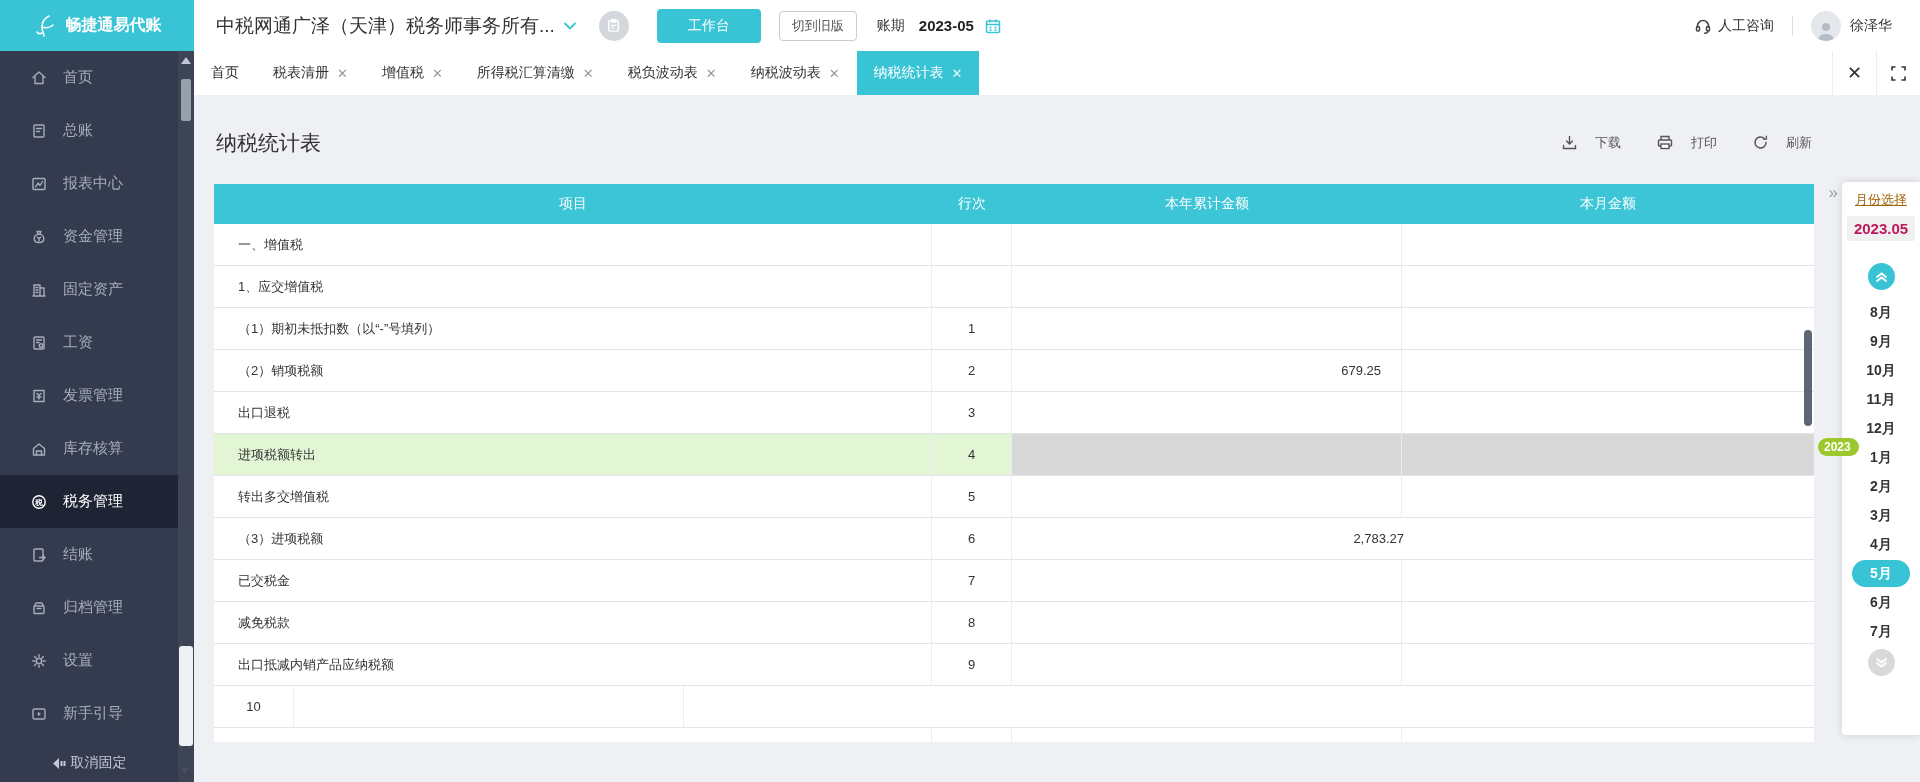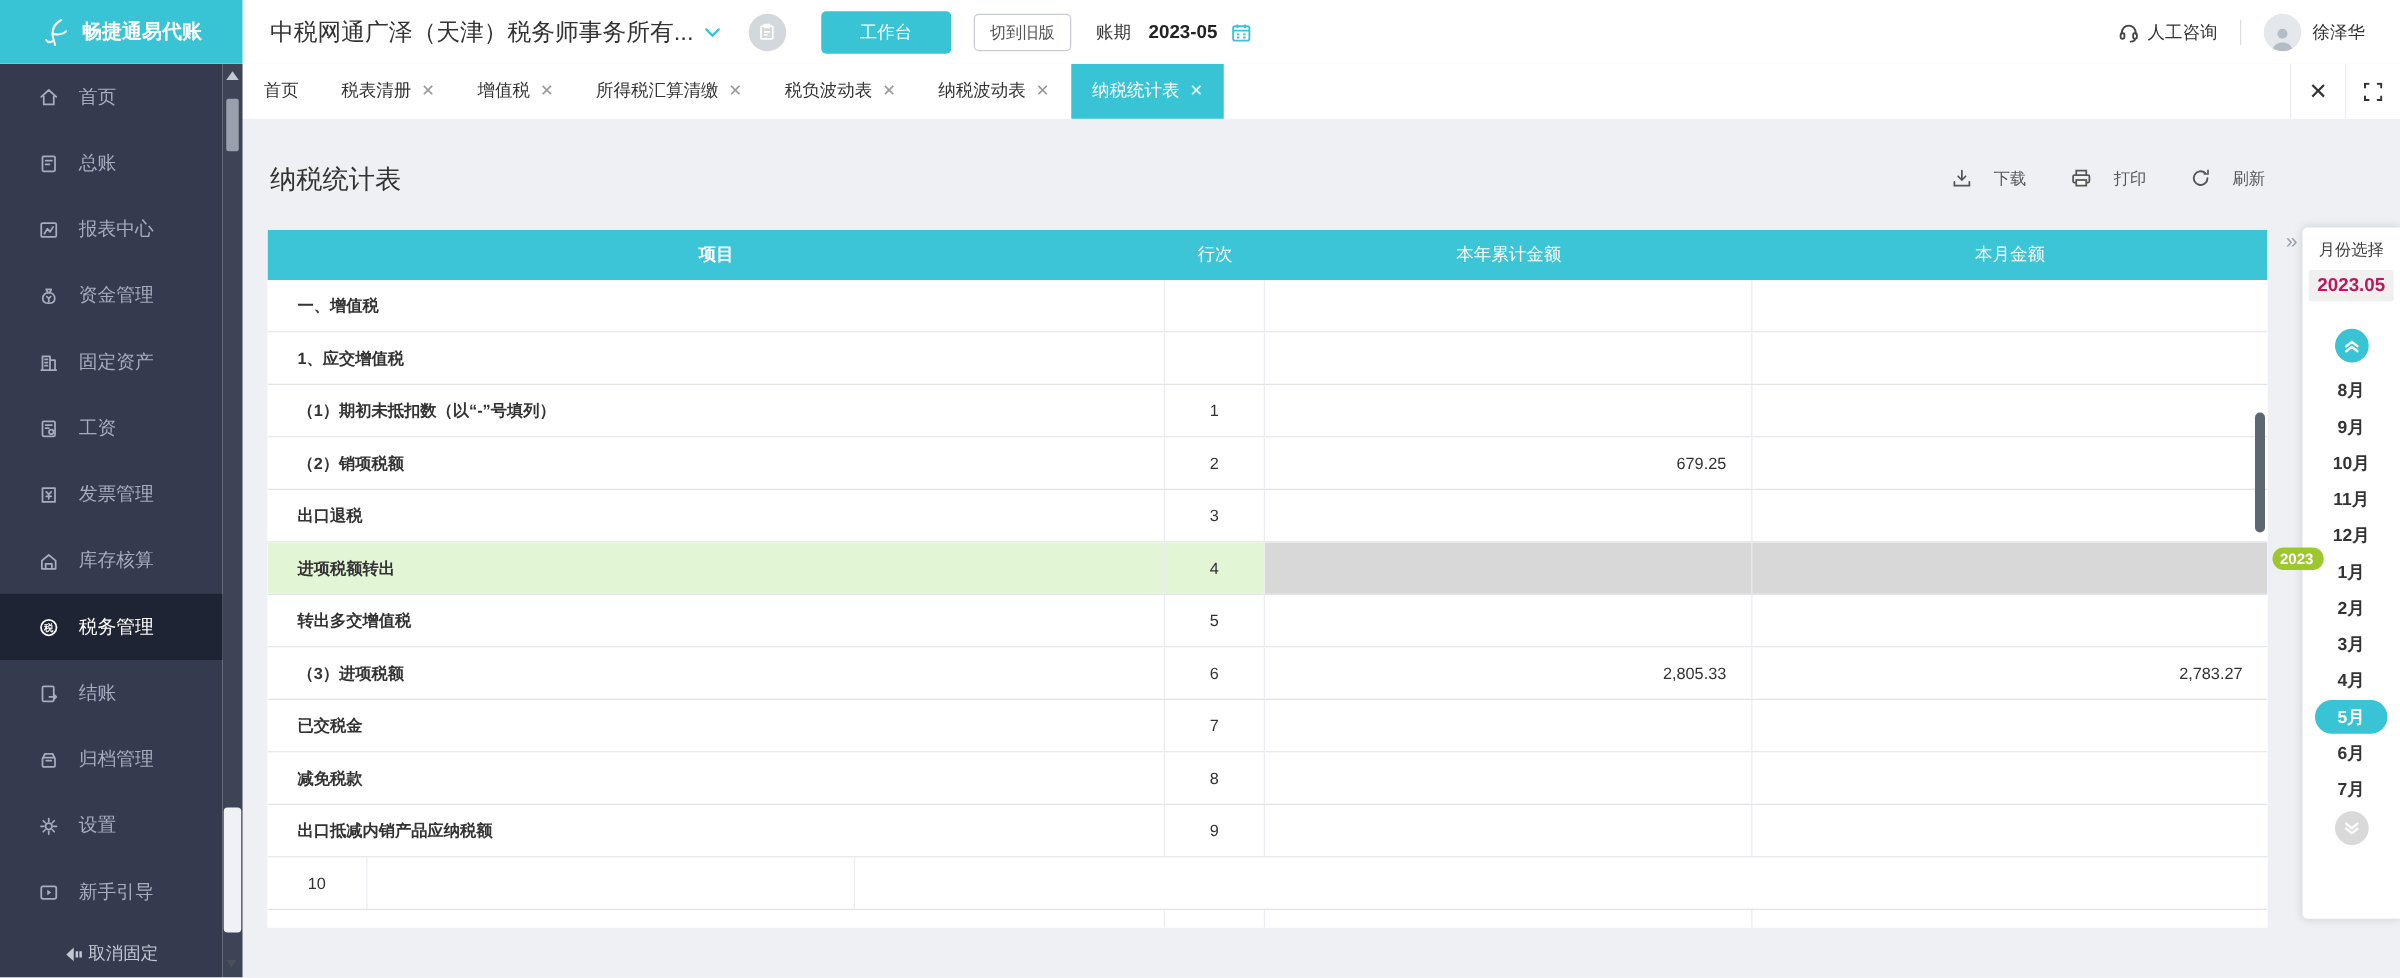--- a/index.html
+++ b/index.html
@@ -71,36 +71,36 @@
     color:#555; cursor:pointer; }
   .tool-btn svg { color:#555; }
 
   
   .table-wrap { position:relative; margin-left:20px; width:1600px; height:558px; overflow:hidden;
     background:#fff; }
   .thead { display:flex; height:40px; background:#3bc5d6; }
   .th { color:#fff; font-size:14px; display:flex; align-items:center; justify-content:center; }
   .trow { display:flex; height:42px; border-bottom:1px solid #e2e4e8; background:#fff; }
   .td { font-size:13px; color:#333; display:flex; align-items:center; border-right:1px solid #ebedf1; }
-  .c-project { width:718px; padding-left:24px;font-weight:bold; }
+  .c-project { width:718px; padding-left:24px; }
   .c-line { width:80px; justify-content:center; }
   .c-ytd { width:390px; }
   .c-month { width:412px; border-right:none; }
   .num { justify-content:flex-end; padding-right:20px; }
   .trow.hl .c-project, .trow.hl .c-line { background:#e2f5d5; }
   .trow.hl .c-ytd, .trow.hl .c-month { background:#d8d8d8; }
   .table-scroll-thumb { position:absolute; right:2px; top:146px; width:8px; height:96px;
     background:#5d6673; border-radius:4px; cursor:pointer; }
 
   
   .collapse-handle { position:absolute; top:133px; right:82px; color:#9aa0aa; font-size:17px;
     cursor:pointer; line-height:1; }
   .month-panel { position:absolute; top:131px; right:0; width:78px; height:553px; background:#fff;
     box-shadow:0 0 8px rgba(0,0,0,.14); border-radius:4px 0 0 4px; z-index:10; }
-  .mp-title { text-align:center; font-size:13px; color:#404040; padding:9px 0 7px; }
+  .mp-title { text-align:center; font-size:13px; color:#a16207; padding:9px 0 7px;text-decoration:underline; }
   .mp-current { margin:0 5px; background:#f0f0f0; text-align:center; font-size:15px;
     font-weight:bold; color:#be185d; padding:4px 0; border-radius:2px; }
   .mp-up { width:27px; height:27px; border-radius:50%; background:#39c4d5; color:#fff;
     margin:22px auto 8px; display:flex; align-items:center; justify-content:center; cursor:pointer; }
   .mp-down { width:27px; height:27px; border-radius:50%; background:#d9d9d9; color:#fff;
     margin:3px auto 0; display:flex; align-items:center; justify-content:center; cursor:pointer; }
   .mp-months { position:relative; }
   .month-item { height:29px; line-height:29px; text-align:center; font-size:14px; font-weight:600;
     color:#333; cursor:pointer; }
   .month-item.selected { margin:1px 10px; height:27px; line-height:27px; background:#39c4d5;
@@ -425,21 +425,20 @@
   </div>
           <div class="trow">
     <div class="td c-project">转出多交增值税</div>
     <div class="td c-line">5</div>
     <div class="td c-ytd num"></div>
     <div class="td c-month num"></div>
   </div>
           <div class="trow">
     <div class="td c-project">（3）进项税额</div>
     <div class="td c-line">6</div>
-    <div class="td c-ytd num">2,805.33</div>
     <div class="td c-month num">2,783.27</div>
   </div>
           <div class="trow">
     <div class="td c-project">已交税金</div>
     <div class="td c-line">7</div>
     <div class="td c-ytd num"></div>
     <div class="td c-month num"></div>
   </div>
           <div class="trow">
     <div class="td c-project">减免税款</div>

